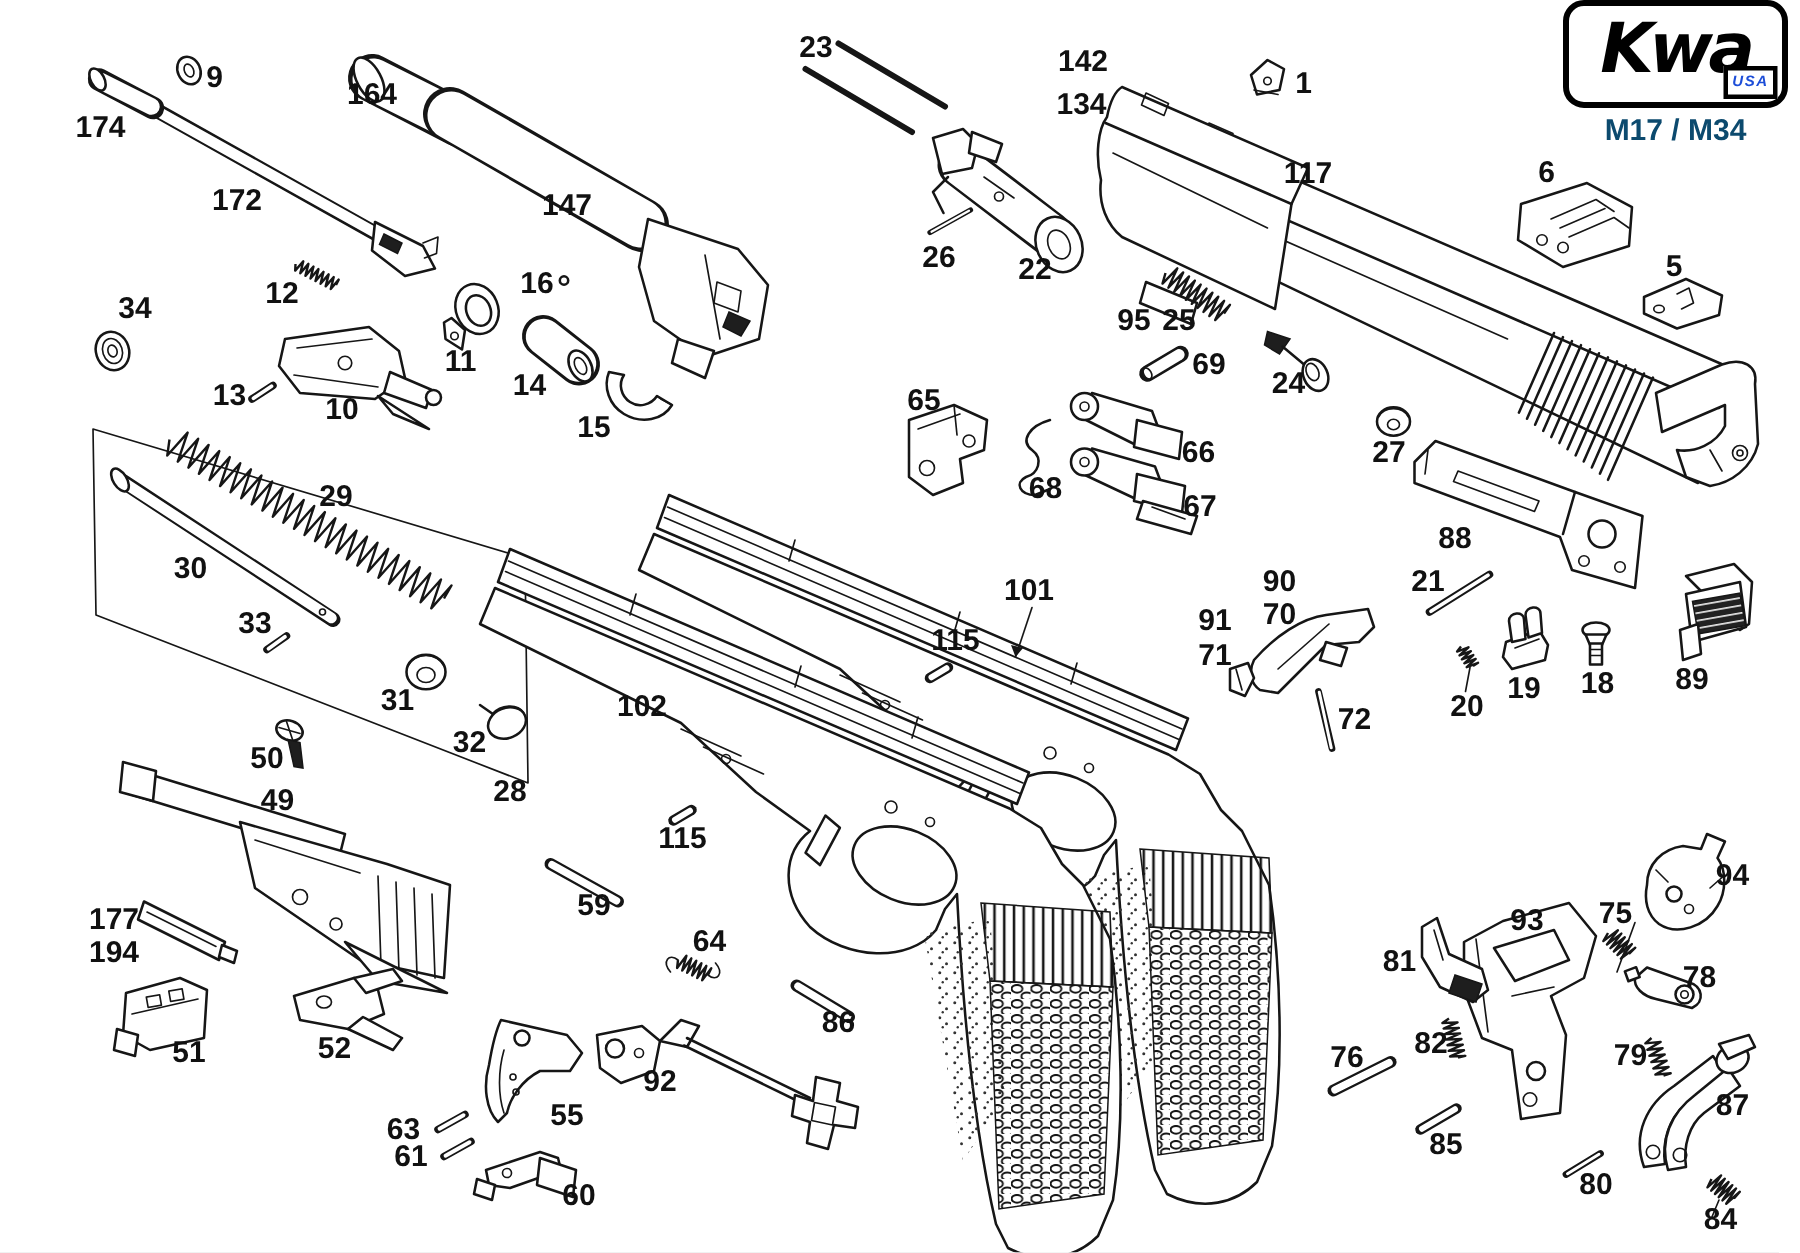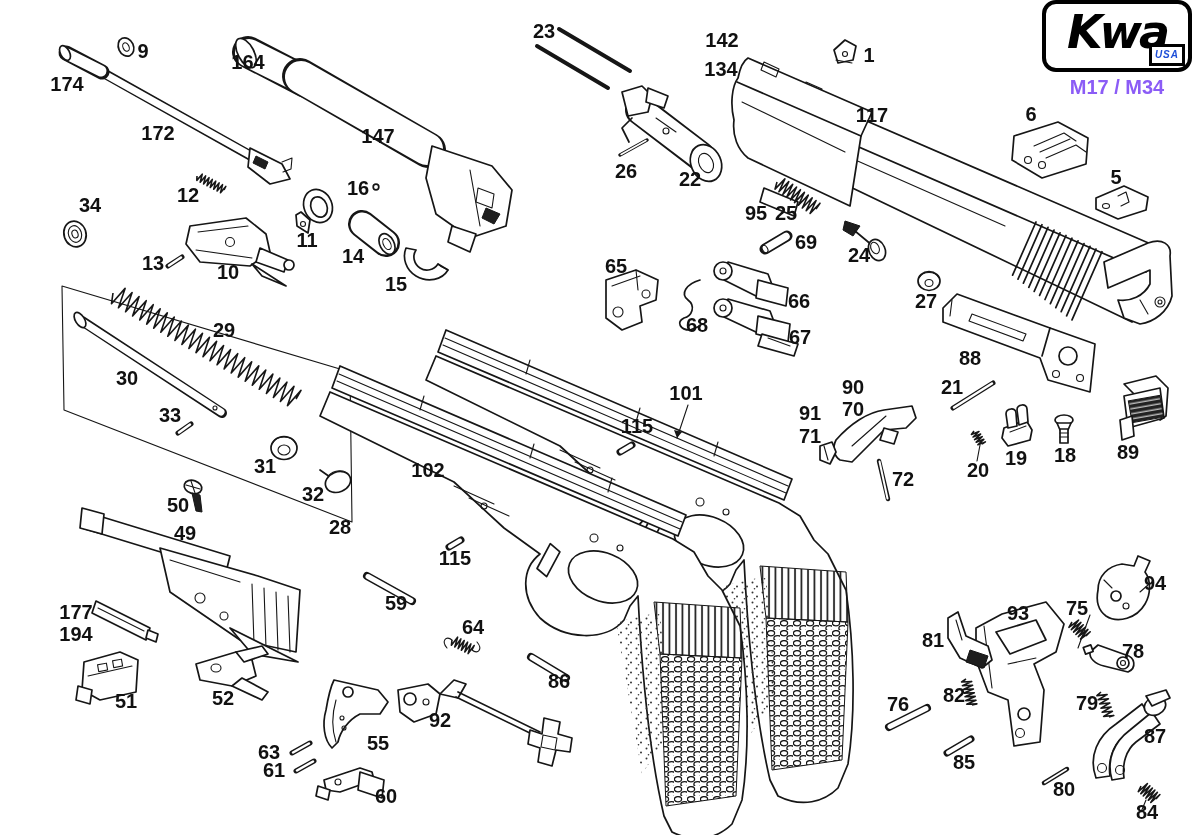--- a/index.html
+++ b/index.html
@@ -17,21 +17,21 @@
               font-size:20px;fill:#111111;text-anchor:middle}
   
   .logo{position:absolute;top:0;right:8px;width:150px;text-align:center;}
   .logo-box{position:relative;width:142px;height:64px;border:4px solid #000;border-radius:14px;
             margin:0 auto;background:#fff;}
   .brand{display:block;font-weight:bold;font-style:italic;font-size:46px;line-height:56px;
          letter-spacing:-3px;color:#000;font-family:"DejaVu Sans",sans-serif;}
   .usa{position:absolute;right:3px;bottom:2px;border:3px solid #000;padding:0 3px;
        font-weight:bold;font-style:italic;font-size:10px;line-height:16px;letter-spacing:1px;
        background:#fff;color:#1d4ed8;}
-  .model{font-weight:bold;font-size:20px;color:#8b5cf6;margin-top:4px;}
+  .model{font-weight:bold;font-size:20px;color:#0c4a6e;margin-top:4px;}
 </style>
 </head>
 <body>
 
 <div class="page">
 <svg id="diagram-svg" width="1200" height="835" viewBox="0 0 1200 835">
   <defs>
     <pattern id="pst" width="10" height="10" patternUnits="userSpaceOnUse">
       <circle cx="2.5" cy="2.5" r="1" fill="#333"></circle>
       <circle cx="7" cy="6.5" r="1" fill="#333"></circle>

